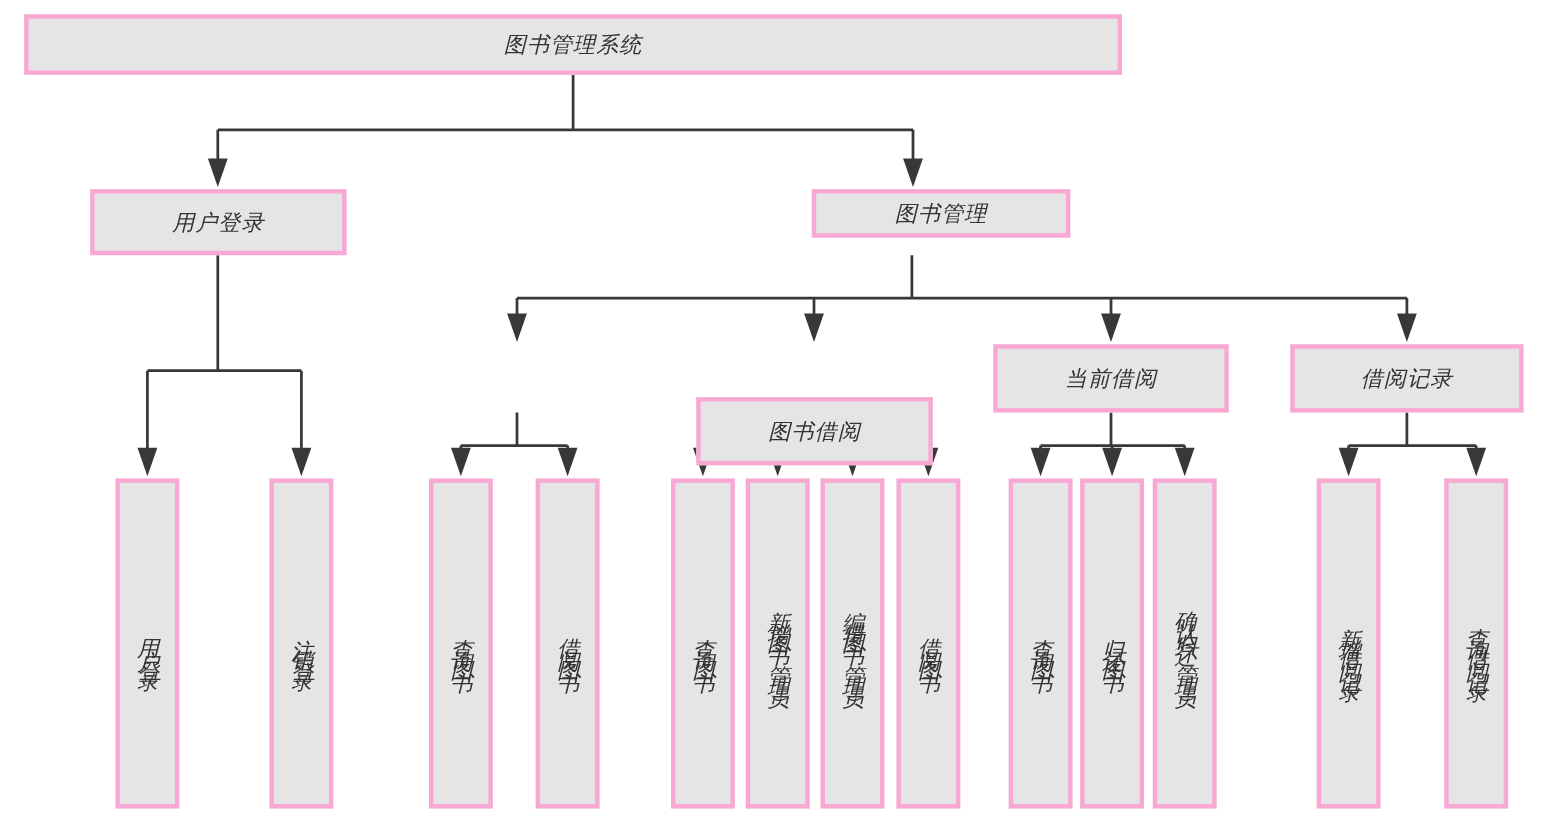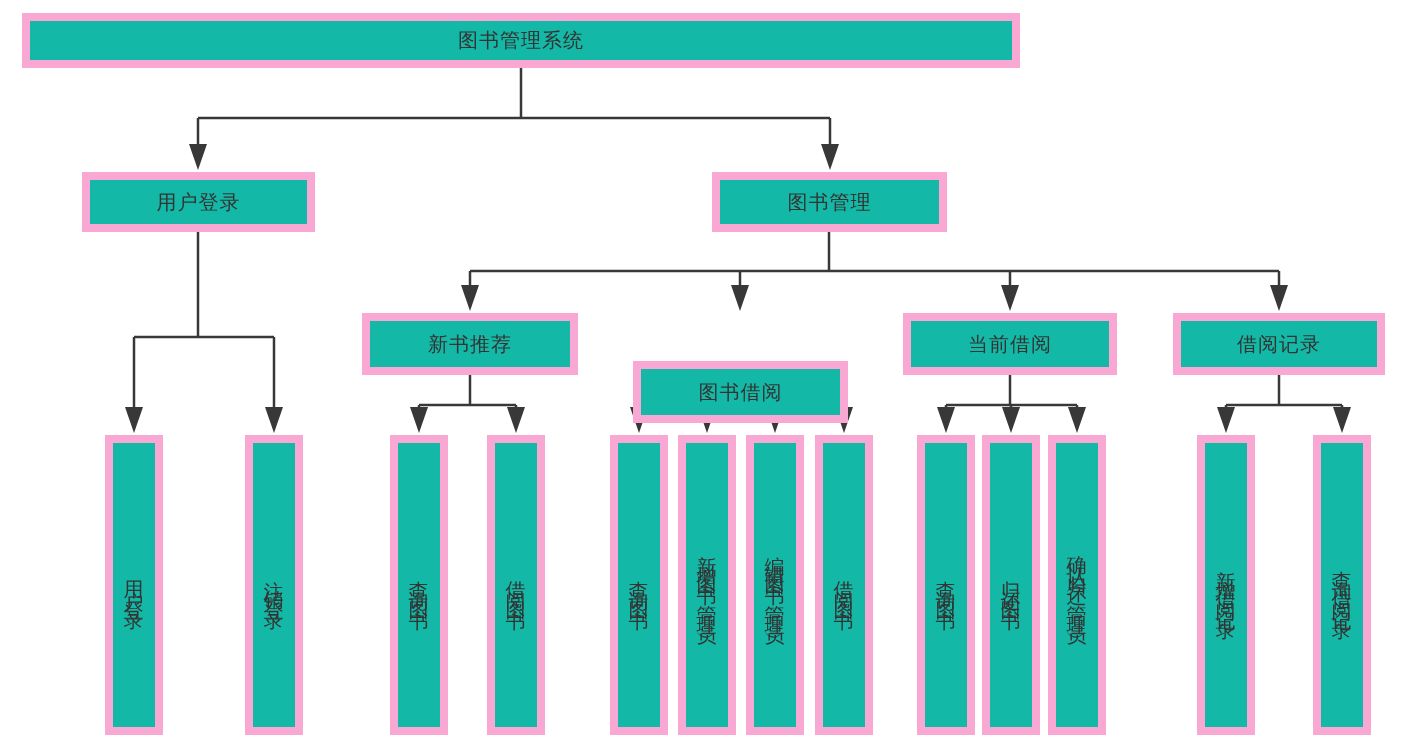--- a/index.html
+++ b/index.html
@@ -3,36 +3,36 @@
 <meta charset="utf-8">
 <style>
   html,body{margin:0;padding:0;background:#ffffff;}
   body{
     width:1405px;height:747px;position:relative;overflow:hidden;
     font-family:"Liberation Sans","DejaVu Sans",sans-serif;
   }
   .stage{position:absolute;left:0;top:0;width:1405px;height:747px;}
   svg.connectors{position:absolute;left:0;top:0;pointer-events:none;}
   .node{
-    position:absolute;box-sizing:border-box;background:#14b8a6;
-    border:8px solid #f9a8d4;color:#333333;
+    position:absolute;box-sizing:border-box;background:#e5e5e5;
+    border:4px solid #f9a8d4;color:#333333;
     display:flex;align-items:center;justify-content:center;
-    font-size:20px;letter-spacing:1px;white-space:nowrap;
+    font-size:20px;letter-spacing:1px;white-space:nowrap;font-style:italic;
   }
   .node.v{
     writing-mode:vertical-rl;
     letter-spacing:10px;
     white-space:normal;
     line-height:1;
   }
   
   #root{left:22px;top:13px;width:998px;height:55px;}
   
   #user-login{left:82px;top:172px;width:233px;height:60px;}
-  #book-mgmt{left:712px;top:172px;width:235px;height:60px;}
+  #book-mgmt{left:738px;top:172px;width:235px;height:44px;}
   
   #new-rec{left:362px;top:313px;width:216px;height:62px;}
   #book-borrow{left:633px;top:313px;width:215px;height:62px;margin-top:48px;}
   #current-borrow{left:903px;top:313px;width:214px;height:62px;}
   #borrow-records{left:1173px;top:313px;width:212px;height:62px;}
   
   .node.v{top:435px;width:58px;height:300px;}
   #leaf-ul-login{left:105px;}
   #leaf-ul-logout{left:245px;}
   #leaf-nr-query{left:390px;}
@@ -86,21 +86,20 @@
       <polygon points="1217,407 1235,407 1226,433"></polygon>
       <polygon points="1333,407 1351,407 1342,433"></polygon>
     </g>
   </svg>
 
   <div class="node h" id="root">图书管理系统</div>
 
   <div class="node h" id="user-login">用户登录</div>
   <div class="node h" id="book-mgmt">图书管理</div>
 
-  <div class="node h" id="new-rec">新书推荐</div>
   <div class="node h" id="book-borrow">图书借阅</div>
   <div class="node h" id="current-borrow">当前借阅</div>
   <div class="node h" id="borrow-records">借阅记录</div>
 
   <div class="node v" id="leaf-ul-login">用户登录</div>
   <div class="node v" id="leaf-ul-logout">注销登录</div>
 
   <div class="node v" id="leaf-nr-query">查询图书</div>
   <div class="node v" id="leaf-nr-borrow">借阅图书</div>
 

